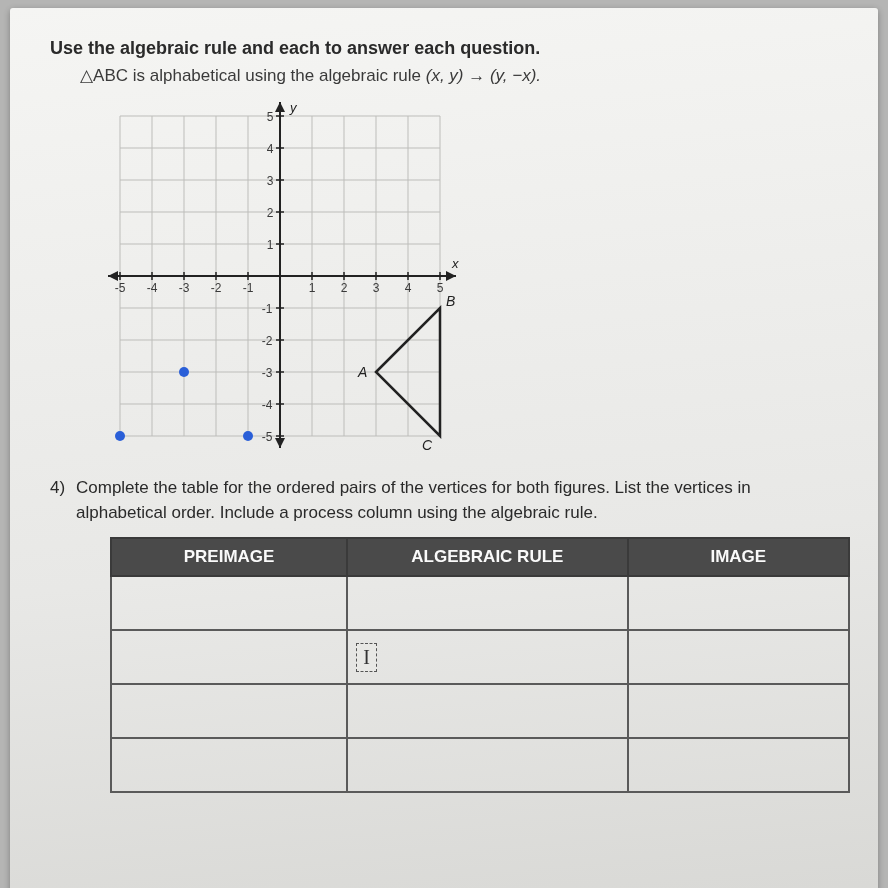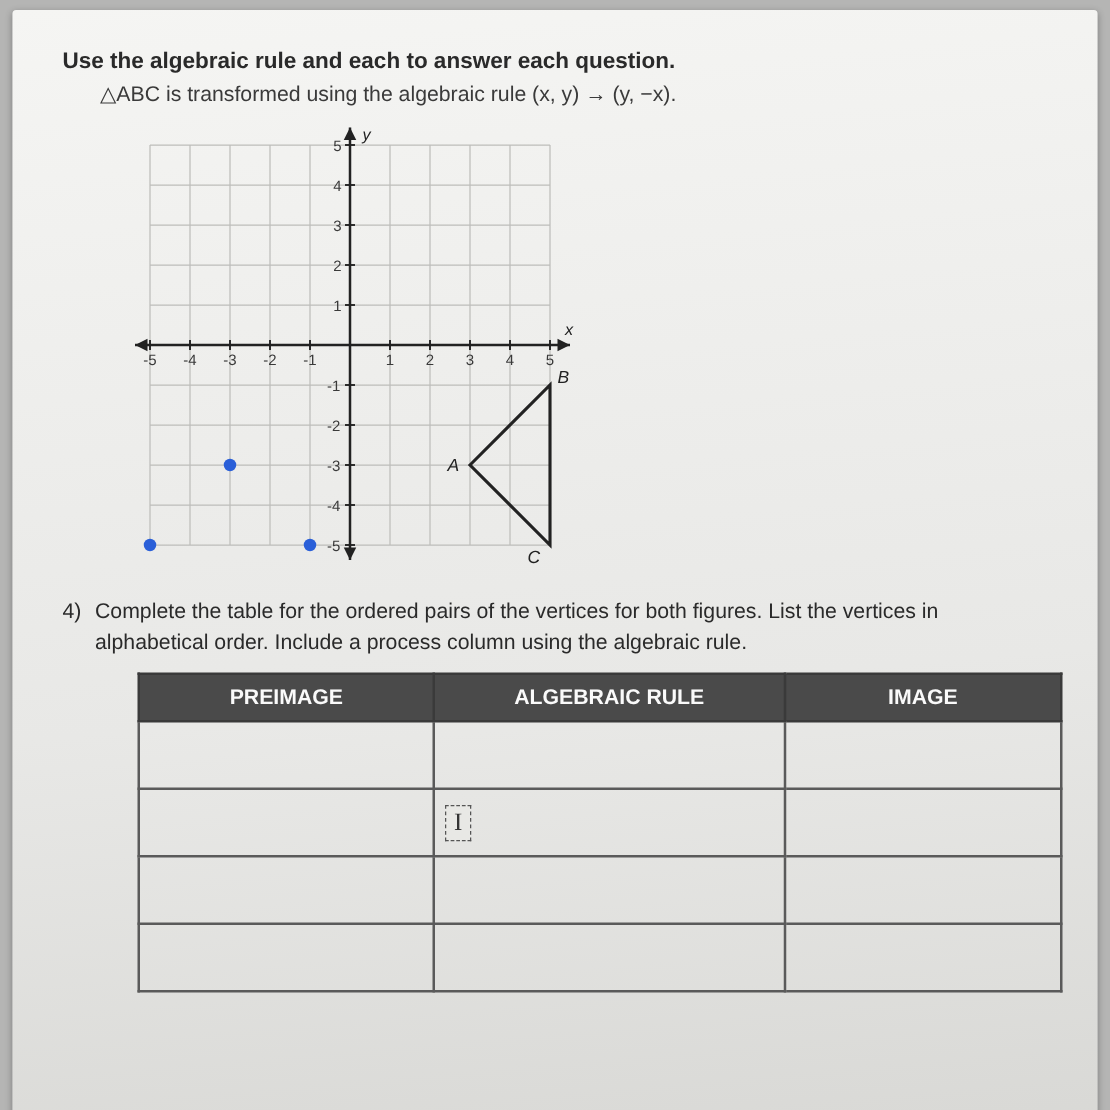--- a/index.html
+++ b/index.html
@@ -83,21 +83,21 @@
   }
 </style>
 </head>
 <body>
 
 <div class="page">
 
   <div class="heading">Use the algebraic rule and each to answer each question.</div>
 
   <div class="subheading">
-    <span>△ABC is transformed using the algebraic rule </span><span style="">(x, y) → (y, −x).</span>
+    <span>△ABC is alphabetical using the algebraic rule </span><span style="font-style:italic;">(x, y) → (y, −x).</span>
   </div>
 
   <div class="graph-wrap">
     <svg width="380" height="360" viewBox="0 0 380 360">
 
       <g stroke="#bdbdba" stroke-width="1">
 
         <line x1="20" y1="20" x2="20" y2="340"></line>
           <line x1="52" y1="20" x2="52" y2="340"></line>
         <line x1="84" y1="20" x2="84" y2="340"></line>

